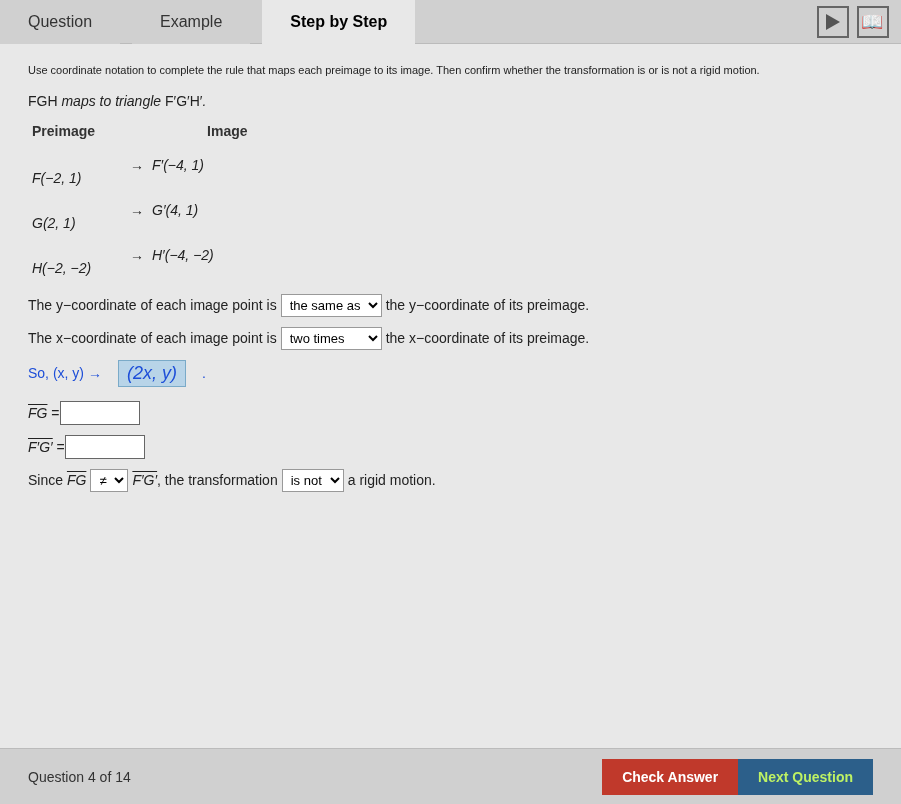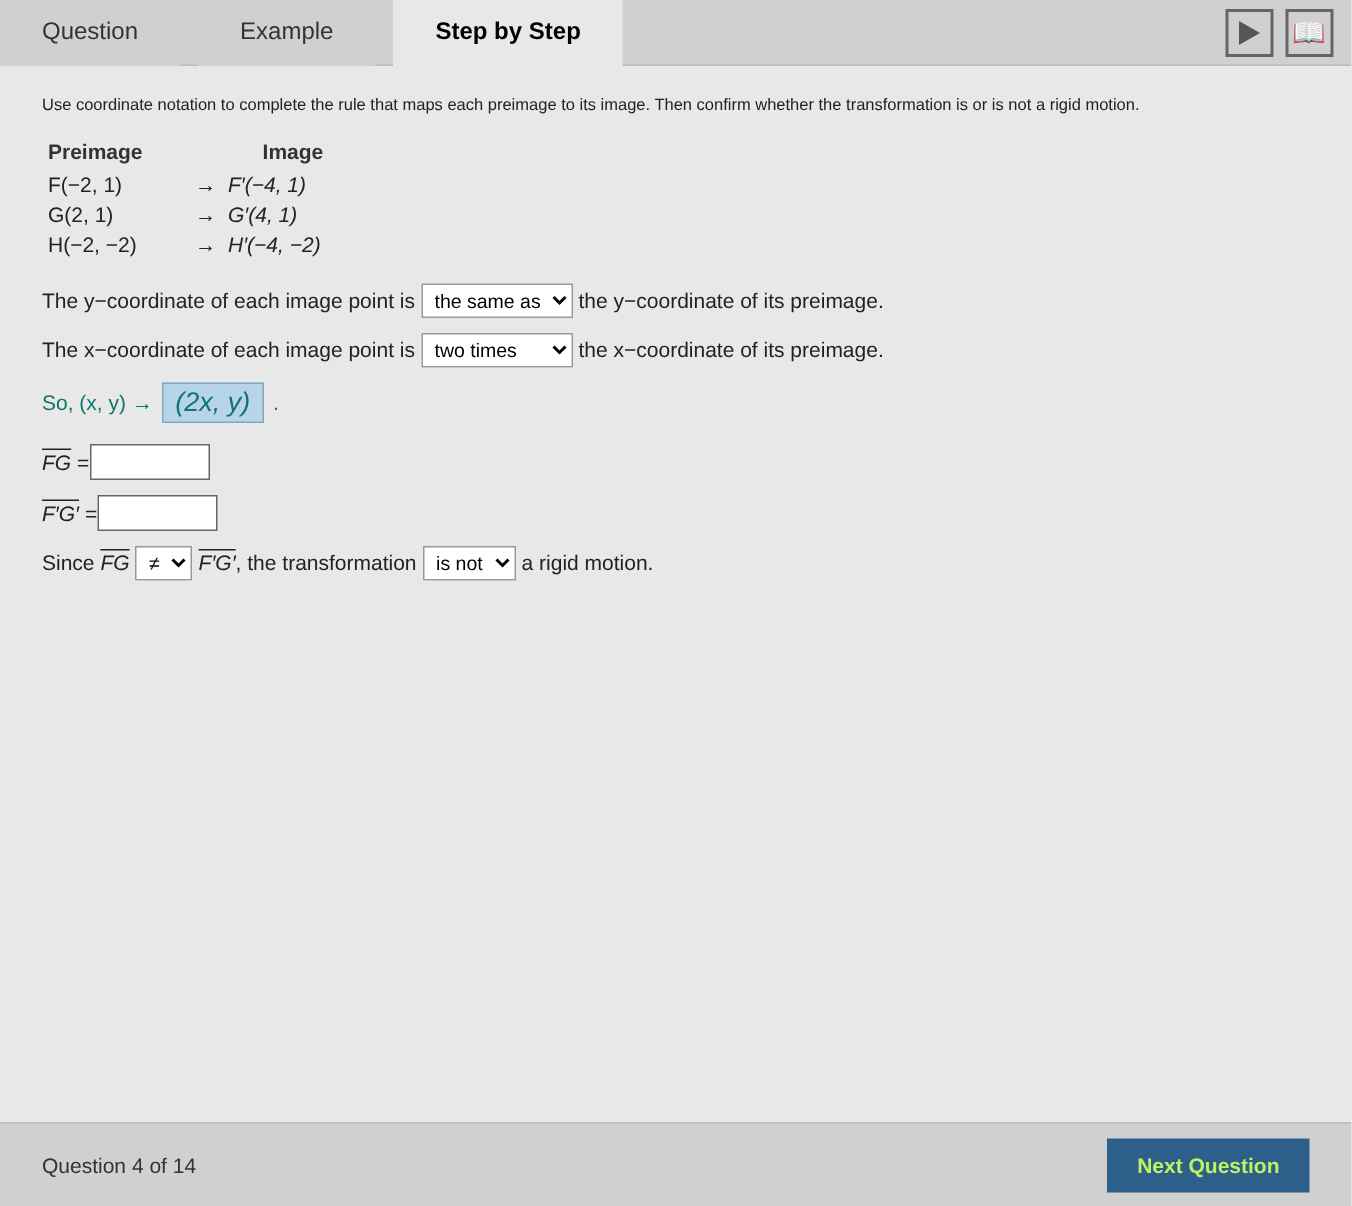--- a/index.html
+++ b/index.html
@@ -83,39 +83,41 @@
     .triangle-label span {
       font-style: normal;
     }
 
     .preimage-image-section {
       margin-bottom: 18px;
     }
 
     .pi-header {
       display: flex;
-      gap: 80px;
+      gap: 112px;
       font-size: 14px;
       font-weight: bold;
       color: #333;
       margin-bottom: 6px;
       padding-left: 4px;
     }
 
     .pi-row {
       display: flex;
       align-items: center;
       font-size: 14px;
       color: #222;
       margin-bottom: 4px;
       padding-left: 4px;
     }
 
     .pi-preimage {
       width: 90px;
+      font-style: italic;
+      margin-top: 25px;
     }
 
     .pi-arrow {
       width: 30px;
       text-align: center;
     }
 
     .pi-image {
       font-style: italic;
     }
@@ -134,25 +136,25 @@
       border: 1px solid #999;
       background: white;
       padding: 2px 4px;
       font-size: 13px;
       cursor: pointer;
       appearance: auto;
     }
 
     .so-line {
       font-size: 14px;
-      color: #0f766e;
+      color: #1d4ed8;
       margin-bottom: 14px;
       display: flex;
       align-items: center;
-      gap: 6px;
+      gap: 16px;
     }
 
     .fg-line {
       font-size: 14px;
       color: #222;
       margin-bottom: 10px;
       display: flex;
       align-items: center;
       gap: 0;
     }
@@ -261,20 +263,23 @@
     <div class="icon-btn">
       <span class="book-icon">📖</span>
     </div>
   </div>
 </div>
 
 <div class="main-content">
 
   <p class="instruction-text">Use coordinate notation to complete the rule that maps each preimage to its image. Then confirm whether the transformation is or is not a rigid motion.</p>
 
+  <p class="triangle-label">
+    <em><span>FGH</span> maps to triangle <span>F′G′H′</span>.</em>
+  </p>
 
   <div class="preimage-image-section">
     <div class="pi-header">
       <span>Preimage</span>
       <span>Image</span>
     </div>
     <div class="pi-row">
       <span class="pi-preimage">F(−2, 1)</span>
       <span class="pi-arrow">→</span>
       <span class="pi-image">F′(−4, 1)</span>
@@ -345,15 +350,16 @@
       <option selected="">is not</option>
     </select>
     <span>a rigid motion.</span>
   </div>
 
 </div>
 
 <div class="footer">
   <span class="footer-question">Question 4 of 14</span>
   <div class="footer-buttons">
+    <button class="btn-check">Check Answer</button>
     <button class="btn-next">Next Question</button>
   </div>
 </div>
 
 </body></html>

